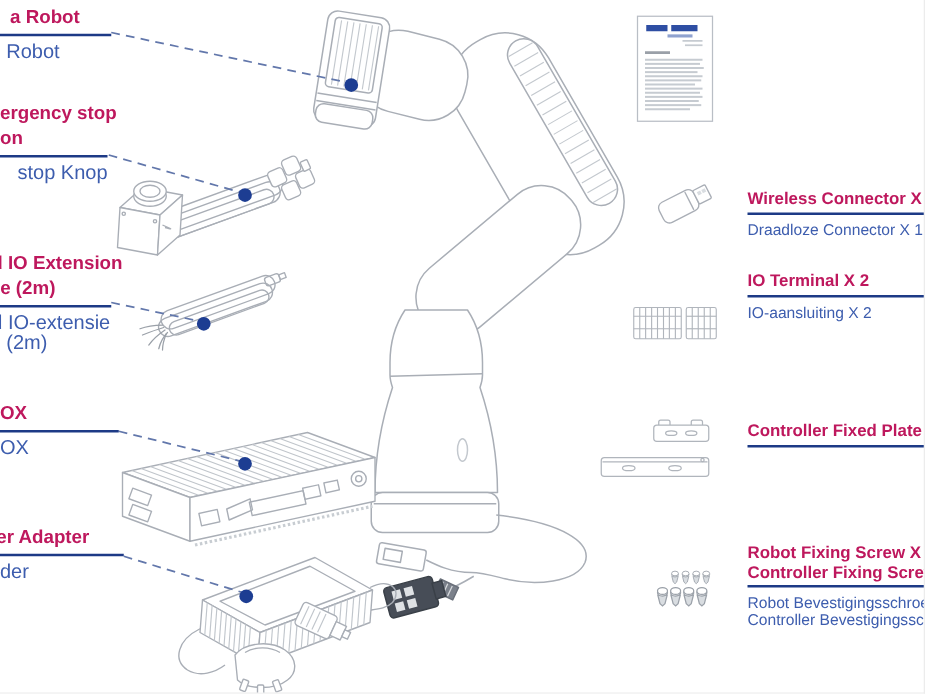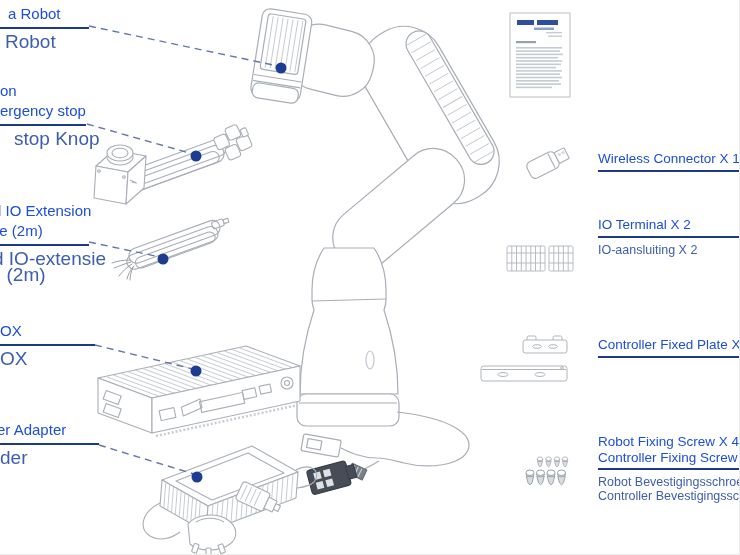--- a/index.html
+++ b/index.html
@@ -1,27 +1,27 @@
 <!DOCTYPE html>
 <html><head>
 <meta charset="utf-8">
 <style>
   html,body{margin:0;padding:0;background:#fff;}
   #canvas{position:relative;width:740px;height:555px;overflow:hidden;background:#ffffff;
           font-family:"Liberation Sans",sans-serif;border-right:1px solid #ececec;border-bottom:1px solid #ececec;box-sizing:border-box;}
   .art{position:absolute;left:0;top:0;}
   .llabel{position:absolute;left:0;}
   .rlabel{position:absolute;left:598px;width:142px;}
-  .t{font-weight:400;color:#1d4ed8;white-space:nowrap;}
+  .t{font-weight:700;color:#be185d;white-space:nowrap;}
   .llabel .t{font-size:15px;line-height:20px;}
   .rlabel .t{font-size:13.5px;line-height:15.5px;}
   .rule{height:2px;background:#1d3a86;margin-top:3px;}
   .subwrap{margin-top:5px;}
   .s{color:#3d5dae;white-space:nowrap;}
-  .llabel .s{font-size:19px;line-height:15.5px;}
+  .llabel .s{font-size:16px;line-height:15.5px;}
   .rlabel .s{font-size:12.5px;line-height:14px;}
 </style>
 </head>
 <body>
 
 <div id="canvas">
 
 <svg class="art" width="740" height="555" viewBox="0 0 740 555">
   <defs>
     <g id="screw">
@@ -368,22 +368,22 @@
 
   <div class="llabel" style="top:4px">
     <div class="t" style="margin-left:8px">a Robot</div>
     <div class="rule" style="width:89px"></div>
     <div class="subwrap">
         <div class="s" style="margin-left:5px">Robot</div>
       </div>
   </div>
 
   <div class="llabel" style="top:81px">
+    <div class="t">ergency stop</div>
     <div class="t">on</div>
-    <div class="t">ergency stop</div>
     <div class="rule" style="width:86px"></div>
     <div class="subwrap">
         <div class="s" style="margin-left:14px">stop Knop</div>
       </div>
   </div>
 
   <div class="llabel" style="top:201px">
     <div class="t" style="margin-left:-7px">d IO Extension</div>
     <div class="t" style="margin-left:-4px">le (2m)</div>
     <div class="rule" style="width:89px"></div>
@@ -406,20 +406,23 @@
     <div class="rule" style="width:99px"></div>
     <div class="subwrap">
         <div class="s">der</div>
       </div>
   </div>
 
 
   <div class="rlabel" style="top:151px">
     <div class="t">Wireless Connector X 1</div>
     <div class="rule"></div>
+    <div class="subwrap">
+        <div class="s">Draadloze Connector X 1</div>
+      </div>
   </div>
 
   <div class="rlabel" style="top:217px">
     <div class="t">IO Terminal X 2</div>
     <div class="rule"></div>
     <div class="subwrap">
         <div class="s">IO-aansluiting X 2</div>
       </div>
   </div>
 

